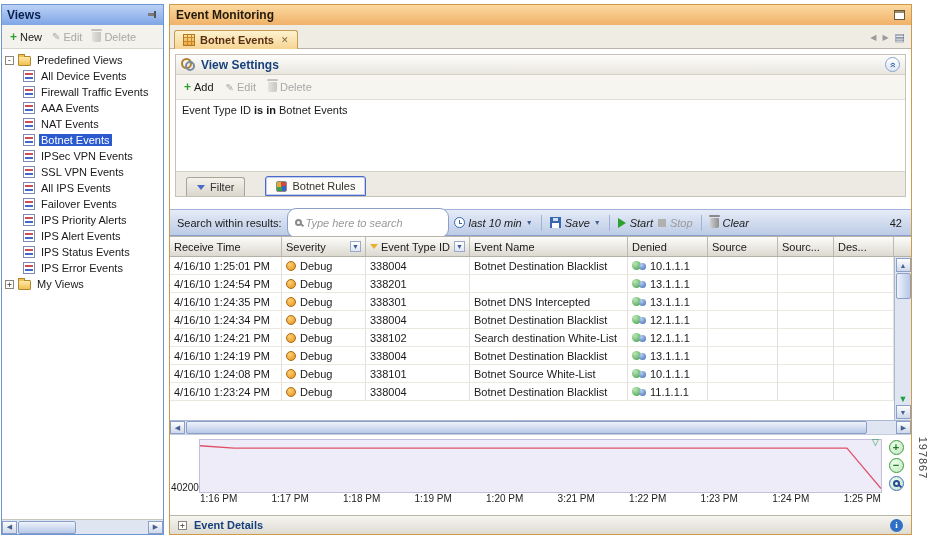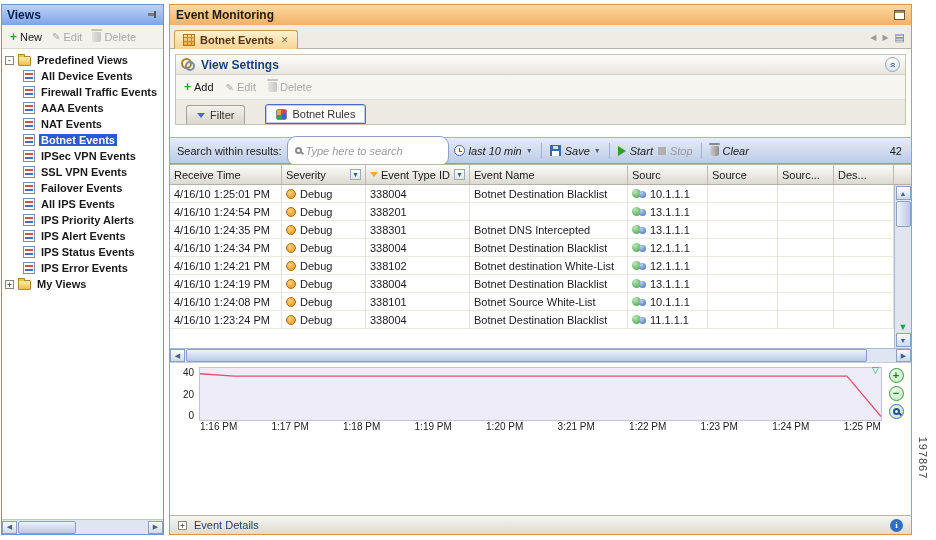--- a/index.html
+++ b/index.html
@@ -31,21 +31,21 @@
   .tree-root,.tree-item{height:16px;display:flex;align-items:center;gap:4px;padding-left:3px;white-space:nowrap;overflow:hidden;}
   .tree-children .tree-item{padding-left:21px;text-align:center;}
   .exp{flex:none;width:9px;height:9px;border:1px solid #8a867c;background:#fff;
     font:8px/7px "DejaVu Sans Mono",monospace;text-align:center;color:#333;}
   .folder{flex:none;width:13px;height:10px;position:relative;background:linear-gradient(#ffe9a8,#f0c050);
     border:1px solid #b08830;border-radius:1px;margin-top:2px;}
   .folder::before{content:"";position:absolute;top:-3px;left:-1px;width:5px;height:2px;background:#f0c050;border:1px solid #b08830;border-bottom:none;}
   .doc-icon{flex:none;position:relative;width:12px;height:12px;background:#fff;border:1px solid #7a8db0;}
   .doc-icon::before{content:"";position:absolute;left:1px;right:1px;top:2px;height:2px;background:#d05050;}
   .doc-icon::after{content:"";position:absolute;left:1px;right:1px;top:6px;height:2px;background:#4468c8;}
-  .tree-item .label,.tree-root .label{padding:0 2px;font-weight:bold;}
+  .tree-item .label,.tree-root .label{padding:0 2px;}
   .tree-item.selected .label{background:#2a5ace;color:#fff;}
   .lp-hscroll{height:15px;border-top:1px solid #c8c5bc;background:#dfe6f2;display:flex;align-items:center;flex:none;}
   .sb-btn{width:15px;height:13px;background:linear-gradient(#fdfdfd,#cfd8ea);border:1px solid #8aa0c8;
     font-size:7px;color:#44618f;display:flex;align-items:center;justify-content:center;flex:none;}
   .sb-track{flex:1;height:13px;position:relative;margin:0 1px;}
   .sb-thumb{position:absolute;left:0;top:0;width:45%;height:13px;background:linear-gradient(#eef3fb,#b8c8e8);
     border:1px solid #8aa0c8;border-radius:2px;}
   
   .main{position:absolute;left:169px;top:4px;width:743px;height:531px;border:1px solid #cf9b4a;
     display:flex;flex-direction:column;background:#fff;}
@@ -129,38 +129,38 @@
     font-size:7px;color:#44618f;display:flex;align-items:center;justify-content:center;margin:1px 0;}
   .vs-thumb{width:15px;height:26px;flex:none;background:linear-gradient(90deg,#eef3fb,#b8c8e8);border:1px solid #8aa0c8;border-radius:2px;}
   .green-dl{margin-top:auto;color:#22a044;font-size:9px;line-height:9px;}
   .hscroll{height:15px;flex:none;background:#dfe6f2;border-top:1px solid #aab8d0;border-bottom:1px solid #c4cede;
     display:flex;align-items:center;}
   .hs-track{flex:1;height:13px;position:relative;margin:0 1px;}
   .hs-thumb{position:absolute;left:0;top:0;width:96%;height:13px;background:linear-gradient(#eef3fb,#b8c8e8);
     border:1px solid #8aa0c8;border-radius:2px;}
   
   .chart-row{height:58px;flex:none;display:flex;gap:3px;padding:4px 4px 0 6px;}
-  .y-axis{width:20px;display:flex;flex-direction:column;justify-content:space-between;align-items:flex-end;
+  .y-axis{width:20px;display:flex;flex-direction:row;justify-content:center;align-items:flex-end;
     font-size:10px;color:#222;padding-right:2px;}
   .plot{flex:1;position:relative;background:#edecf8;border:1px solid #c4c0dc;}
   .plot svg{position:absolute;left:0;top:0;width:100%;height:100%;}
   .handle{position:absolute;top:-2px;right:2px;color:#22a044;font-size:9px;line-height:9px;}
   .chart-tools{width:22px;display:flex;flex-direction:column;align-items:center;gap:3px;padding-top:1px;}
   .ctool{width:15px;height:15px;border-radius:50%;border:1px solid #3f9a3f;
     background:radial-gradient(circle at 35% 30%,#eaffea,#bfe8bf);color:#1e7a1e;
     font:bold 11px/13px "Liberation Sans",sans-serif;text-align:center;}
   .ctool.magbtn{border-color:#4a6ac8;color:#2a4a9a;display:flex;align-items:center;justify-content:center;}
   .ctool.magbtn .mag{border-color:#2a4a9a;}
   .ctool.magbtn .mag::after{background:#2a4a9a;}
   .x-row{height:14px;flex:none;display:flex;}
   .x-labels{flex:1;margin:0 30px 0 30px;display:flex;justify-content:space-between;font-size:10px;color:#222;}
   
   .details-bar{margin-top:auto;height:19px;flex:none;background:linear-gradient(#f6f5f0,#dedbd2);
     border-top:1px solid #b8b4aa;display:flex;align-items:center;gap:7px;padding:0 8px;}
-  .details-label{font-weight:normal;color:#16417c;}
+  .details-label{font-weight:bold;color:#16417c;}
   .info{margin-left:auto;width:13px;height:13px;border-radius:50%;background:#2f6fc4;color:#fff;
     font:bold 9px/13px "Liberation Serif",serif;text-align:center;}
   .fig-num{position:absolute;left:902px;top:452px;transform:rotate(90deg);color:#444;font-size:11px;letter-spacing:1px;}
 </style>
 </head>
 <body>
 
 <section class="left-panel">
   <div class="lp-title">
     <span>Views</span>
@@ -210,25 +210,25 @@
         <div class="tree-item">
           <span class="doc-icon"></span>
           <span class="label">IPSec VPN Events</span>
         </div>
         <div class="tree-item">
           <span class="doc-icon"></span>
           <span class="label">SSL VPN Events</span>
         </div>
         <div class="tree-item">
           <span class="doc-icon"></span>
+          <span class="label">All IPS Events</span>
+        </div>
+        <div class="tree-item">
+          <span class="doc-icon"></span>
           <span class="label">Failover Events</span>
-        </div>
-        <div class="tree-item">
-          <span class="doc-icon"></span>
-          <span class="label">All IPS Events</span>
         </div>
         <div class="tree-item">
           <span class="doc-icon"></span>
           <span class="label">IPS Priority Alerts</span>
         </div>
         <div class="tree-item">
           <span class="doc-icon"></span>
           <span class="label">IPS Alert Events</span>
         </div>
         <div class="tree-item">
@@ -291,20 +291,25 @@
         </button>
         <button class="tb-btn disabled">
           <span class="pencil">✎</span>
           <span>Edit</span>
         </button>
         <button class="tb-btn disabled">
           <span class="trash dim"></span>
           <span>Delete</span>
         </button>
       </div>
+      <div class="filter-box">
+        <span>Event Type ID</span>
+        <b>is in</b>
+        <span>Botnet Events</span>
+      </div>
       <div class="vs-tabs">
         <div class="vtab">
           <span class="funnel blue"></span>
           <span>Filter</span>
         </div>
         <div class="vtab selected">
           <span class="palette"></span>
           <span>Botnet Rules</span>
         </div>
       </div>
@@ -355,21 +360,21 @@
           </div>
           <div class="hcell">
             <span class="funnel"></span>
             <span>Event Type ID</span>
             <span class="hdrop">▼</span>
           </div>
           <div class="hcell">
             <span>Event Name</span>
           </div>
           <div class="hcell">
-            <span>Sourc</span>
+            <span>Denied</span>
           </div>
           <div class="hcell">
             <span>Source</span>
           </div>
           <div class="hcell">
             <span>Sourc...</span>
           </div>
           <div class="hcell">
             <span>Des...</span>
           </div>
@@ -439,21 +444,21 @@
             <div class="cell"></div>
             <div class="cell"></div>
           </div>
           <div class="grid-row cols">
             <div class="cell">4/16/10 1:24:21 PM</div>
             <div class="cell">
               <span class="sev-icon"></span>
               <span>Debug</span>
             </div>
             <div class="cell">338102</div>
-            <div class="cell">Botnet destination White-List</div>
+            <div class="cell">Search destination White-List</div>
             <div class="cell">
               <span class="dev-icon"></span>
               <span>12.1.1.1</span>
             </div>
             <div class="cell"></div>
             <div class="cell"></div>
             <div class="cell"></div>
           </div>
           <div class="grid-row cols">
             <div class="cell">4/16/10 1:24:19 PM</div>

